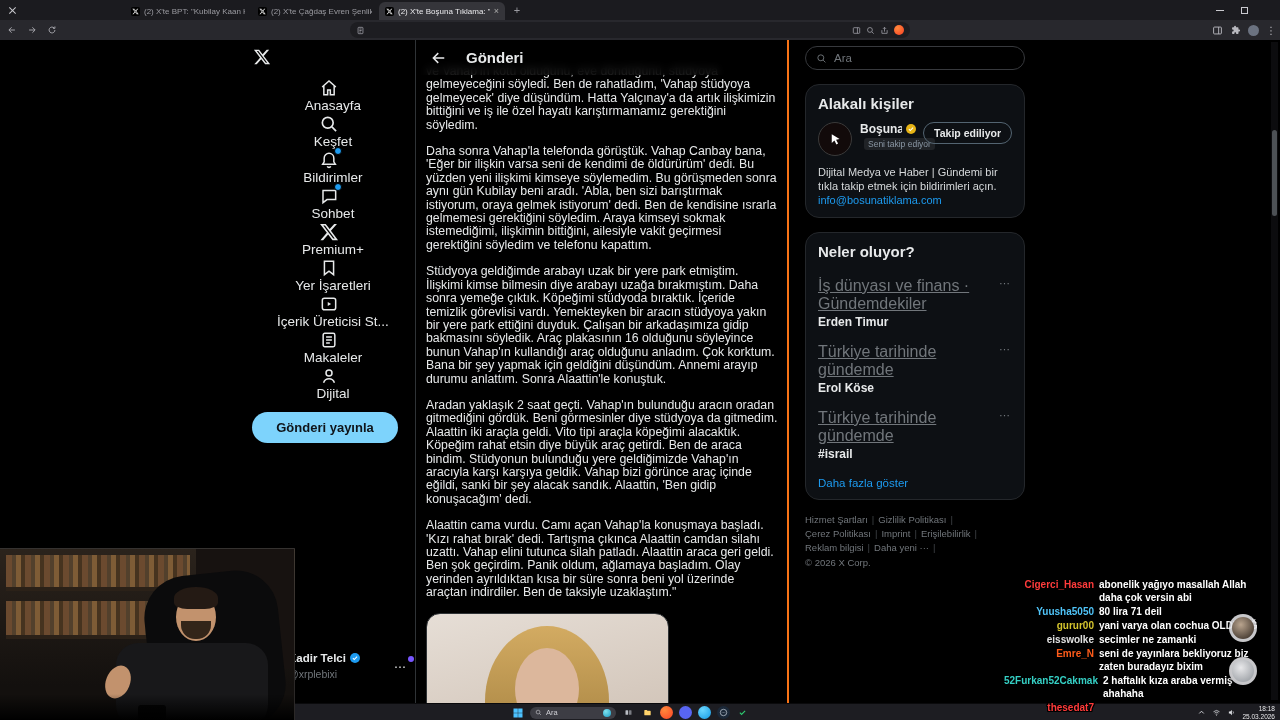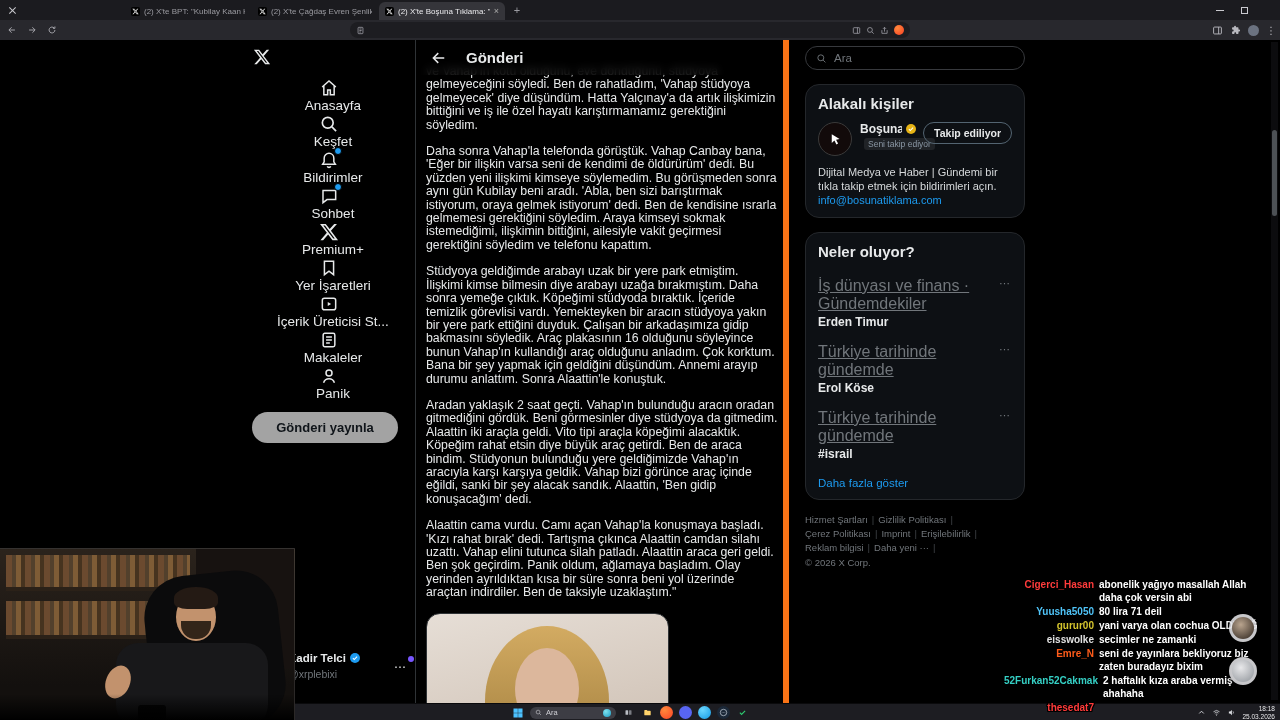--- a/index.html
+++ b/index.html
@@ -37,32 +37,32 @@
 
   
   .xpage { position:absolute; top:40px; left:0; width:1280px; height:663px; background:#000; overflow:hidden; }
   .xlogo { position:absolute; left:253px; top:8px; width:18px; height:18px; color:#e7e9ea; }
   .xnav { position:absolute; left:246px; top:38px; width:160px; }
   .nav-item { display:flex; align-items:center; height:36px; color:#e7e9ea; cursor:pointer;flex-direction:column; }
   .nav-ic { position:relative; width:20px; height:20px; margin-left:6px; flex:0 0 auto; }
   .nav-ic svg { width:20px; height:20px; }
   .nav-label { margin-left:14px; font-size:13.5px; }
   .nav-badge { position:absolute; top:-3px; right:-3px; width:8px; height:8px; border-radius:50%; background:#1d9bf0; border:1px solid #000; }
-  .post-btn { margin:10px 0 0 6px; width:146px; height:31px; border-radius:16px; background:#a3a3a3; color:#0f1419; font-size:13px; font-weight:bold; display:flex; align-items:center; justify-content:center; cursor:pointer; }
+  .post-btn { margin:10px 0 0 6px; width:146px; height:31px; border-radius:16px; background:#7dd3fc; color:#0f1419; font-size:13px; font-weight:bold; display:flex; align-items:center; justify-content:center; cursor:pointer; }
   .acct { position:absolute; left:250px; top:608px; width:156px; height:38px; display:flex; align-items:center; }
   .acct-av { width:30px; height:30px; border-radius:50%; background:#3a3f45; flex:0 0 auto; }
   .acct-names { margin-left:8px; min-width:0; }
   .acct-name { font-size:11.5px; font-weight:bold; color:#e7e9ea; white-space:nowrap; display:flex; align-items:center; gap:3px; }
   .acct-handle { font-size:10.5px; color:#71767b; white-space:nowrap; }
   .acct-more { margin-left:auto; color:#e7e9ea; font-size:12px; position:relative; }
   .acct-dot { position:absolute; top:-4px; right:-8px; width:6px; height:6px; border-radius:50%; background:#7856ff; }
   .badge-blue { color:#1d9bf0; } .badge-gold { color:#e7b416; }
   .vbadge { width:12px; height:12px; flex:0 0 auto; }
 
-  .xmain { position:absolute; left:415px; top:0; width:374px; height:663px; border-left:1px solid #2f3336; border-right:6px solid #f97316; overflow:hidden; }
+  .xmain { position:absolute; left:415px; top:0; width:374px; height:663px; border-left:1px solid #2f3336; border-right:2px solid #f97316; overflow:hidden; }
   .xmain-header { position:absolute; left:0; top:0; width:100%; height:35px; background:rgba(0,0,0,0.82); backdrop-filter:blur(4px); z-index:5; display:flex; align-items:center; }
   .back-btn { margin-left:14px; width:18px; height:18px; color:#e7e9ea; }
   .hdr-title { margin-left:18px; font-size:15px; font-weight:bold; color:#e7e9ea; }
   .post-body { position:absolute; left:10px; top:25px; width:352px; color:#e7e9ea; font-size:12.3px; line-height:13.4px; }
   .post-body p { margin-bottom:13px; }
   .post-img { position:relative; overflow:hidden; border-radius:14px; border:1px solid #2f3336; width:243px; height:300px; margin-top:2px; background:linear-gradient(165deg,#e6ded6 0%,#d2c5b9 45%,#a38e7c 100%); }
   .pi-hair { position:absolute; left:58px; top:12px; width:124px; height:150px; border-radius:50% 50% 46% 46%; background:linear-gradient(#d3ab62,#9a7838); }
   .pi-face { position:absolute; left:88px; top:34px; width:64px; height:82px; border-radius:50%; background:#dcb79c; }
 
   .xright { position:absolute; left:805px; top:6px; width:220px; }
@@ -403,21 +403,21 @@
             </svg>
           </span>
         <span class="nav-label">Makaleler</span>
       </div>
       <div class="nav-item">
         <span class="nav-ic">
             <svg class="ic">
               <use href="#i-person"></use>
             </svg>
           </span>
-        <span class="nav-label">Panik</span>
+        <span class="nav-label">Dijital</span>
       </div>
       <div class="post-btn">Gönderi yayınla</div>
     </nav>
 
     <div class="acct">
       <span class="acct-av"></span>
       <span class="acct-names">
         <span class="acct-name">
             <span>Kadir Telci</span>
             <svg class="vbadge badge-blue">

